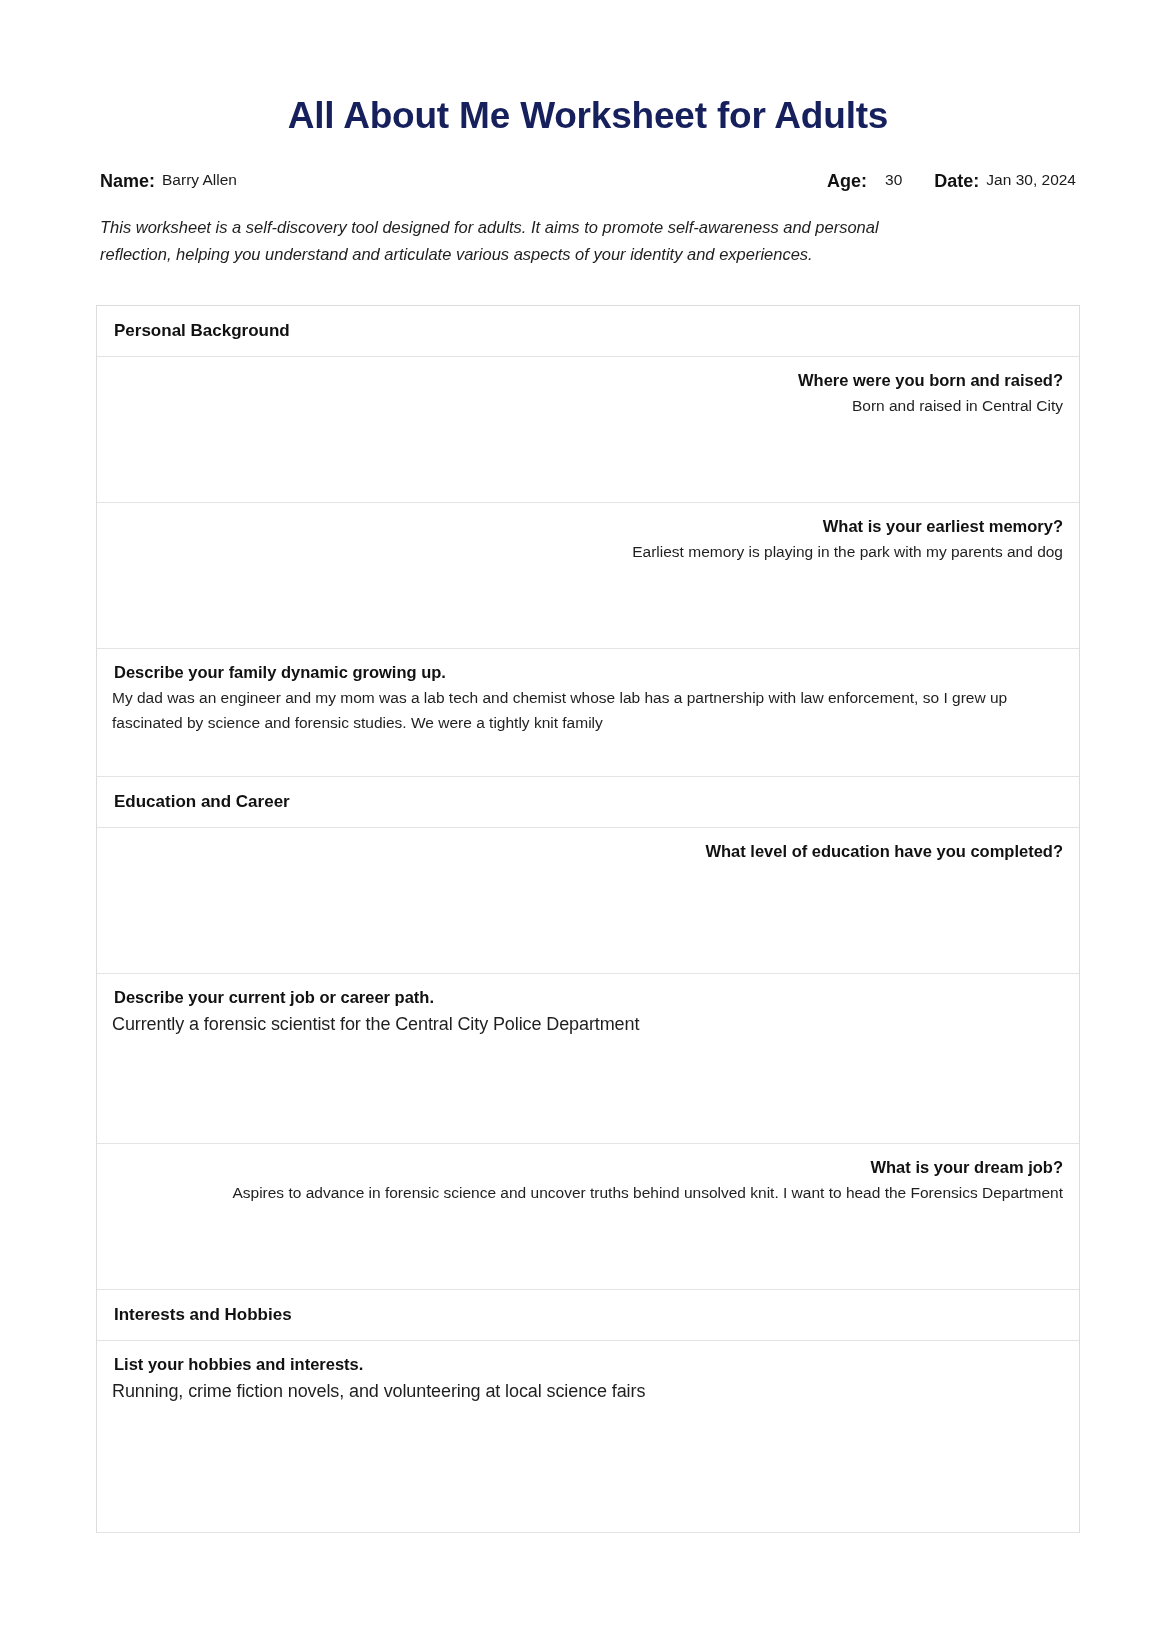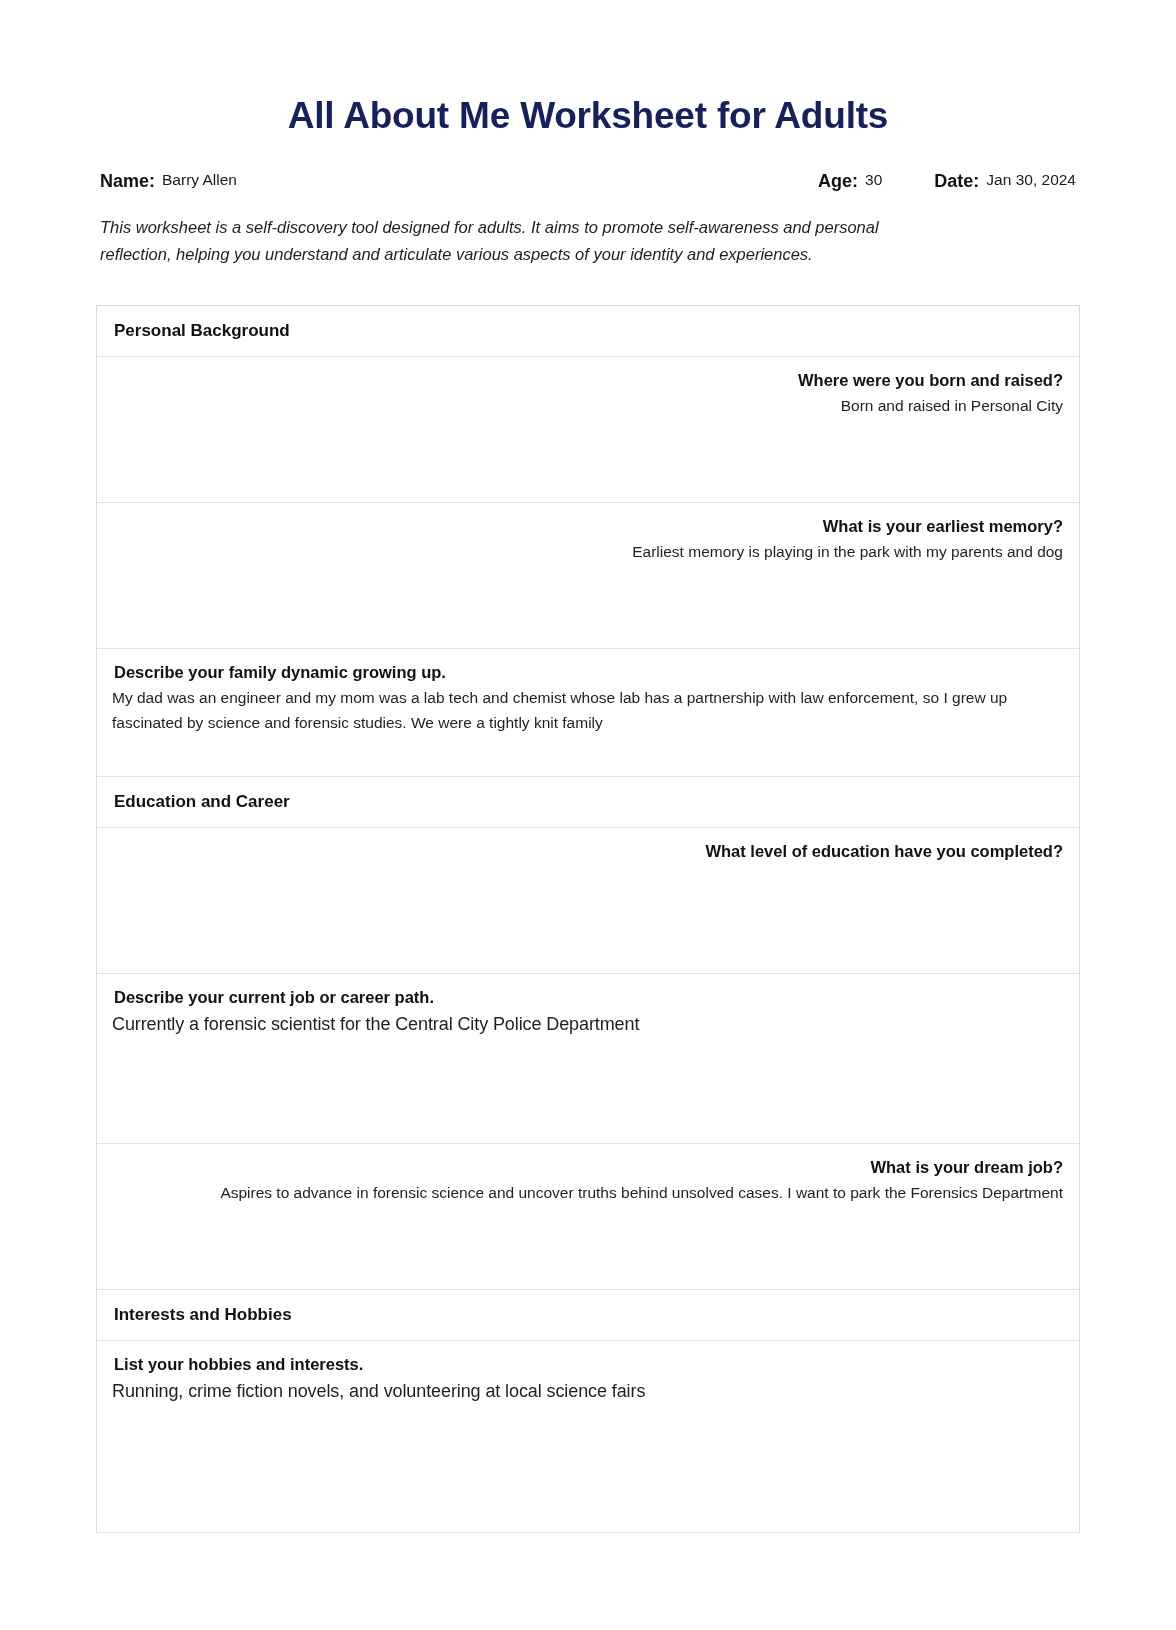--- a/index.html
+++ b/index.html
@@ -52,21 +52,21 @@
   .meta-value {
     font-size: 15.5px;
     font-weight: normal;
     color: #1a1a1a;
     margin-left: 7px;
     position: relative;
     top: -2px;
   }
   .meta-name { flex: 0 0 auto; justify-content: flex-end; }
   .meta-spacer { flex: 1 1 auto; }
-  .meta-age { margin-right: 52px; }
+  .meta-age { margin-right: 32px; gap: 11px; }
 
   
   .intro {
     margin-top: 22px;
     padding: 0 4px;
     font-size: 16.5px;
     font-style: italic;
     line-height: 1.62;
     color: #1f1f1f;
     max-width: 840px;
@@ -147,21 +147,21 @@
   <p class="intro">This worksheet is a self-discovery tool designed for adults. It aims to promote self-awareness and personal reflection, helping you understand and articulate various aspects of your identity and experiences.</p>
 
   <div class="worksheet">
 
     <div class="section-header">
       <span class="section-header-text">Personal Background</span>
     </div>
 
     <div class="qa-row h-140">
       <div class="qa-question">Where were you born and raised?</div>
-      <div class="qa-answer">Born and raised in Personal City</div>
+      <div class="qa-answer">Born and raised in Central City</div>
     </div>
 
     <div class="qa-row h-140">
       <div class="qa-question">What is your earliest memory?</div>
       <div class="qa-answer">Earliest memory is playing in the park with my parents and dog</div>
     </div>
 
     <div class="qa-row h-120">
       <div class="qa-question">Describe your family dynamic growing up.</div>
       <div class="qa-answer">My dad was an engineer and my mom was a lab tech and chemist whose lab has a partnership with law enforcement, so I grew up fascinated by science and forensic studies. We were a tightly knit family</div>
@@ -175,21 +175,21 @@
       <div class="qa-question">What level of education have you completed?</div>
     </div>
 
     <div class="qa-row h-175">
       <div class="qa-question">Describe your current job or career path.</div>
       <div class="qa-answer large">Currently a forensic scientist for the Central City Police Department</div>
     </div>
 
     <div class="qa-row h-140">
       <div class="qa-question">What is your dream job?</div>
-      <div class="qa-answer">Aspires to advance in forensic science and uncover truths behind unsolved cases. I want to park the Forensics Department</div>
+      <div class="qa-answer">Aspires to advance in forensic science and uncover truths behind unsolved knit. I want to head the Forensics Department</div>
     </div>
 
     <div class="section-header">
       <span class="section-header-text">Interests and Hobbies</span>
     </div>
 
     <div class="qa-row h-190">
       <div class="qa-question">List your hobbies and interests.</div>
       <div class="qa-answer large">Running, crime fiction novels, and volunteering at local science fairs</div>
     </div>

